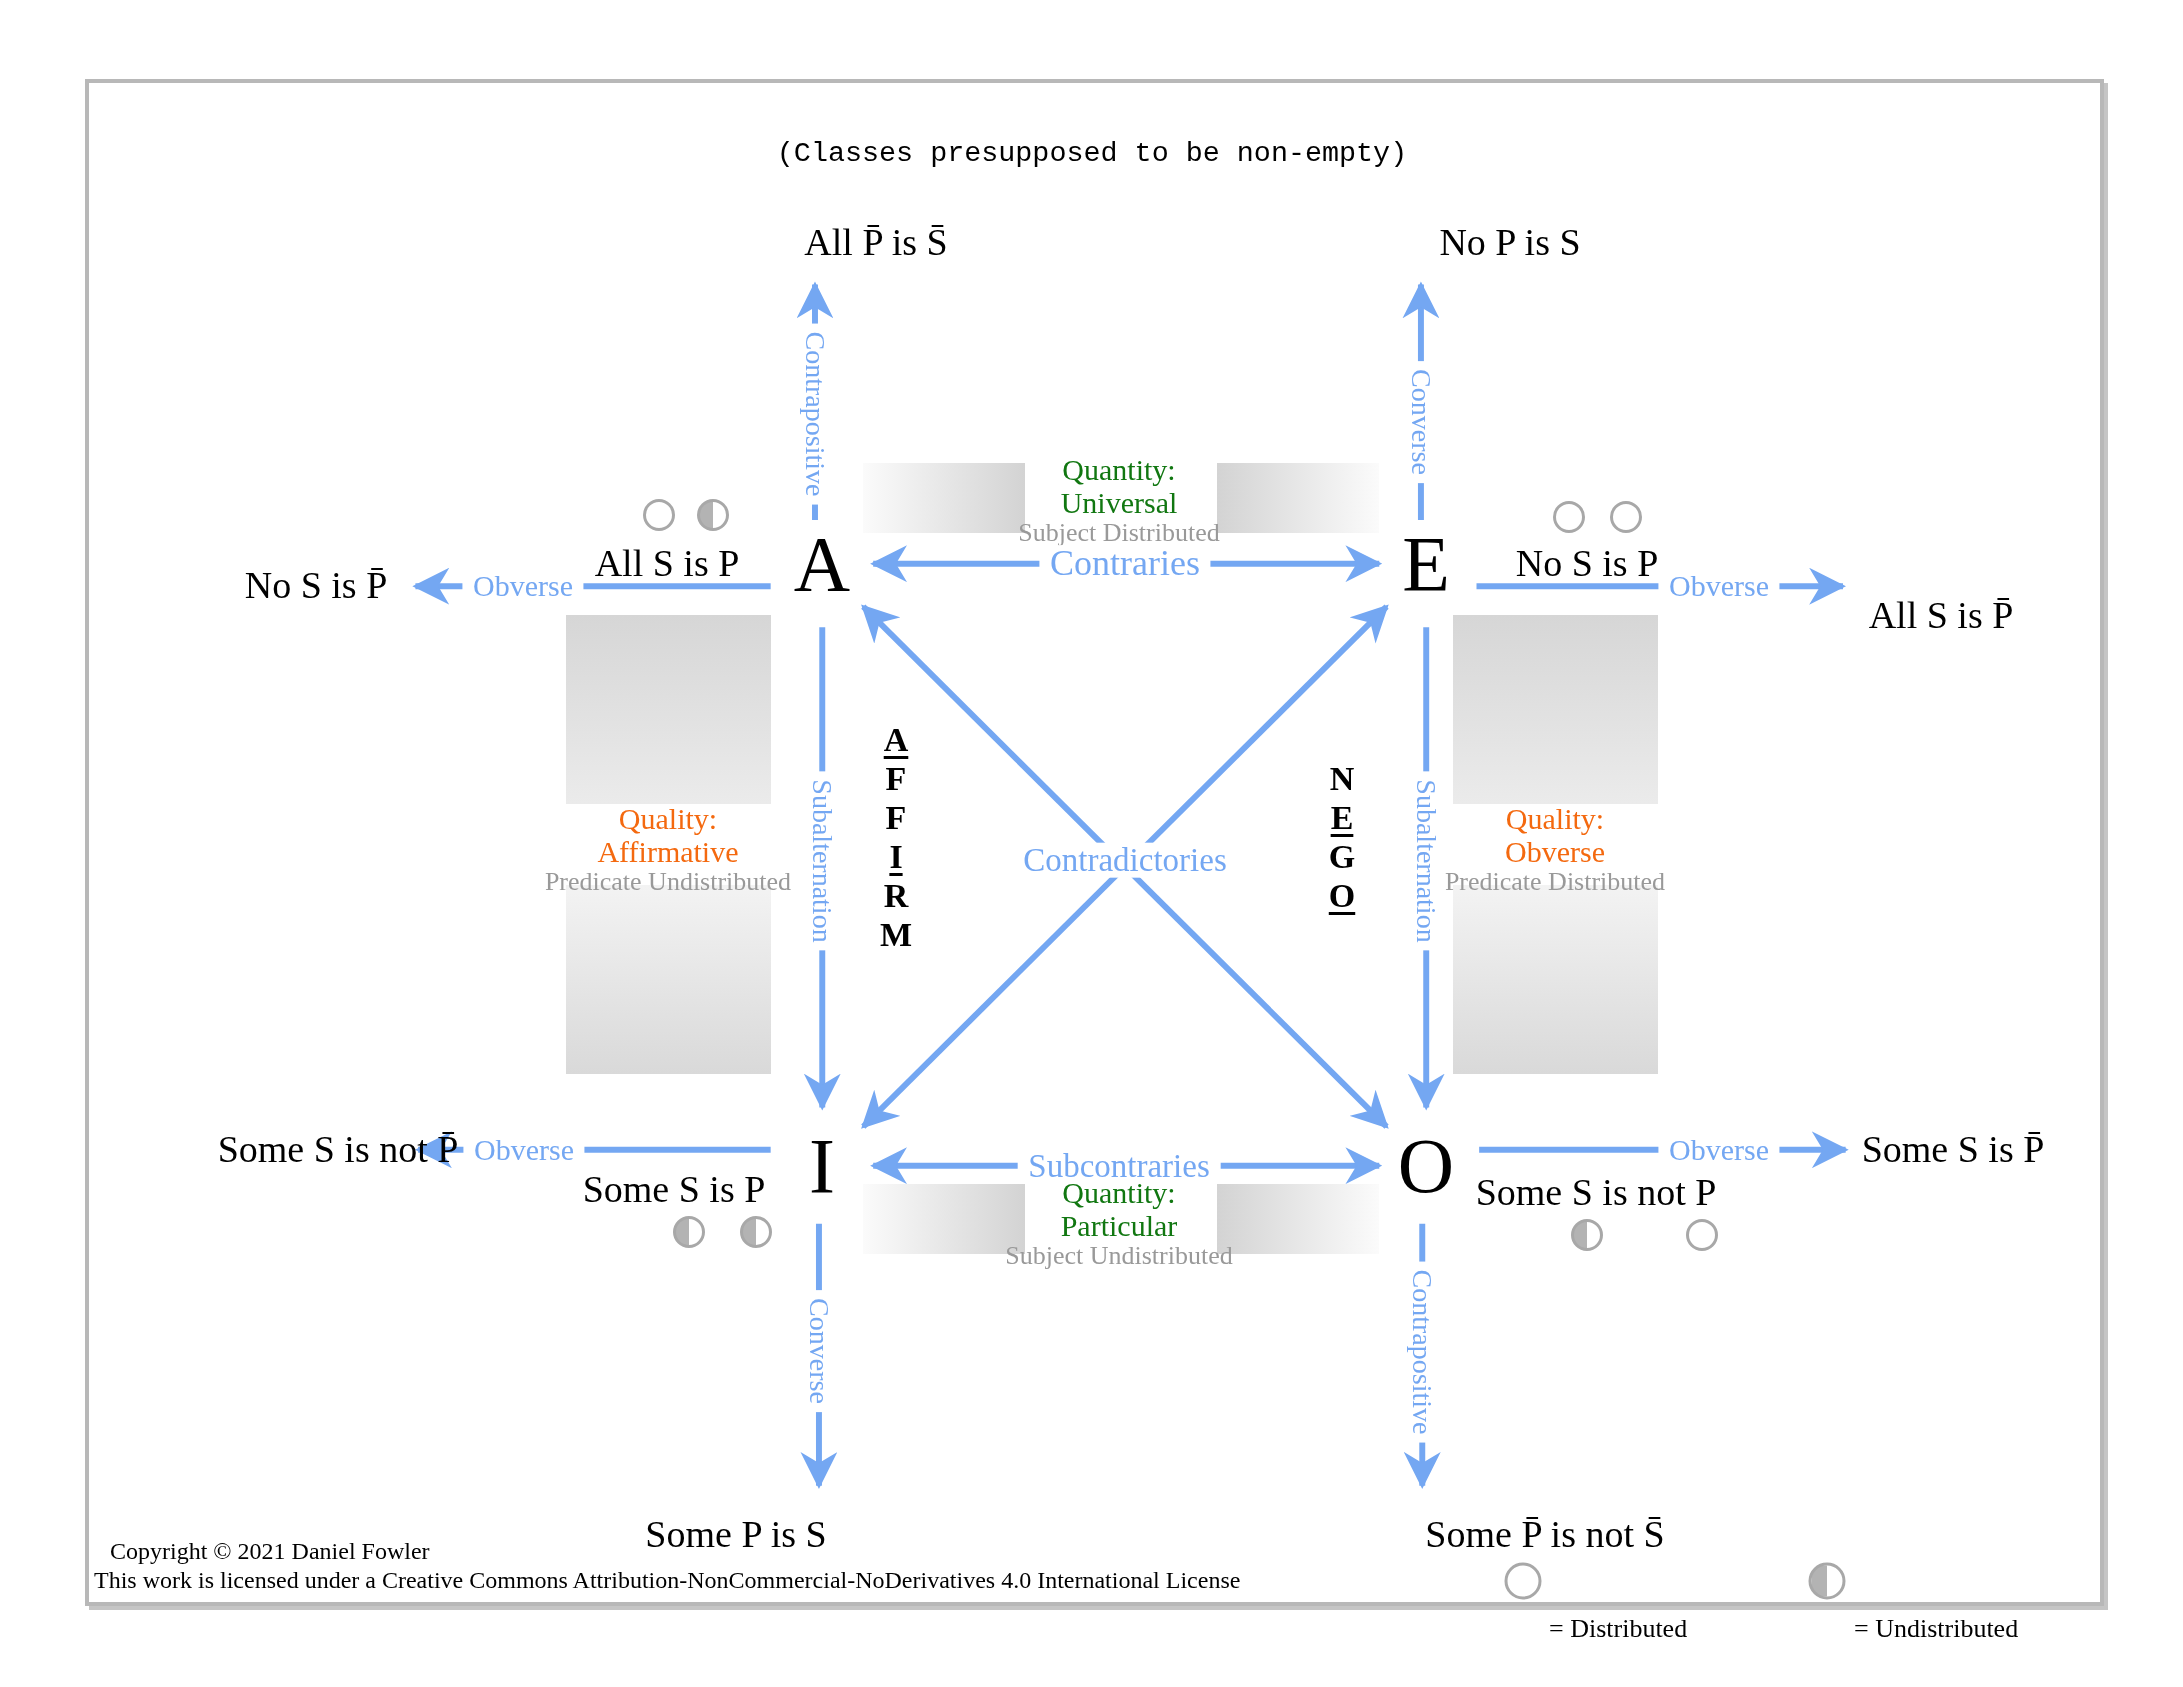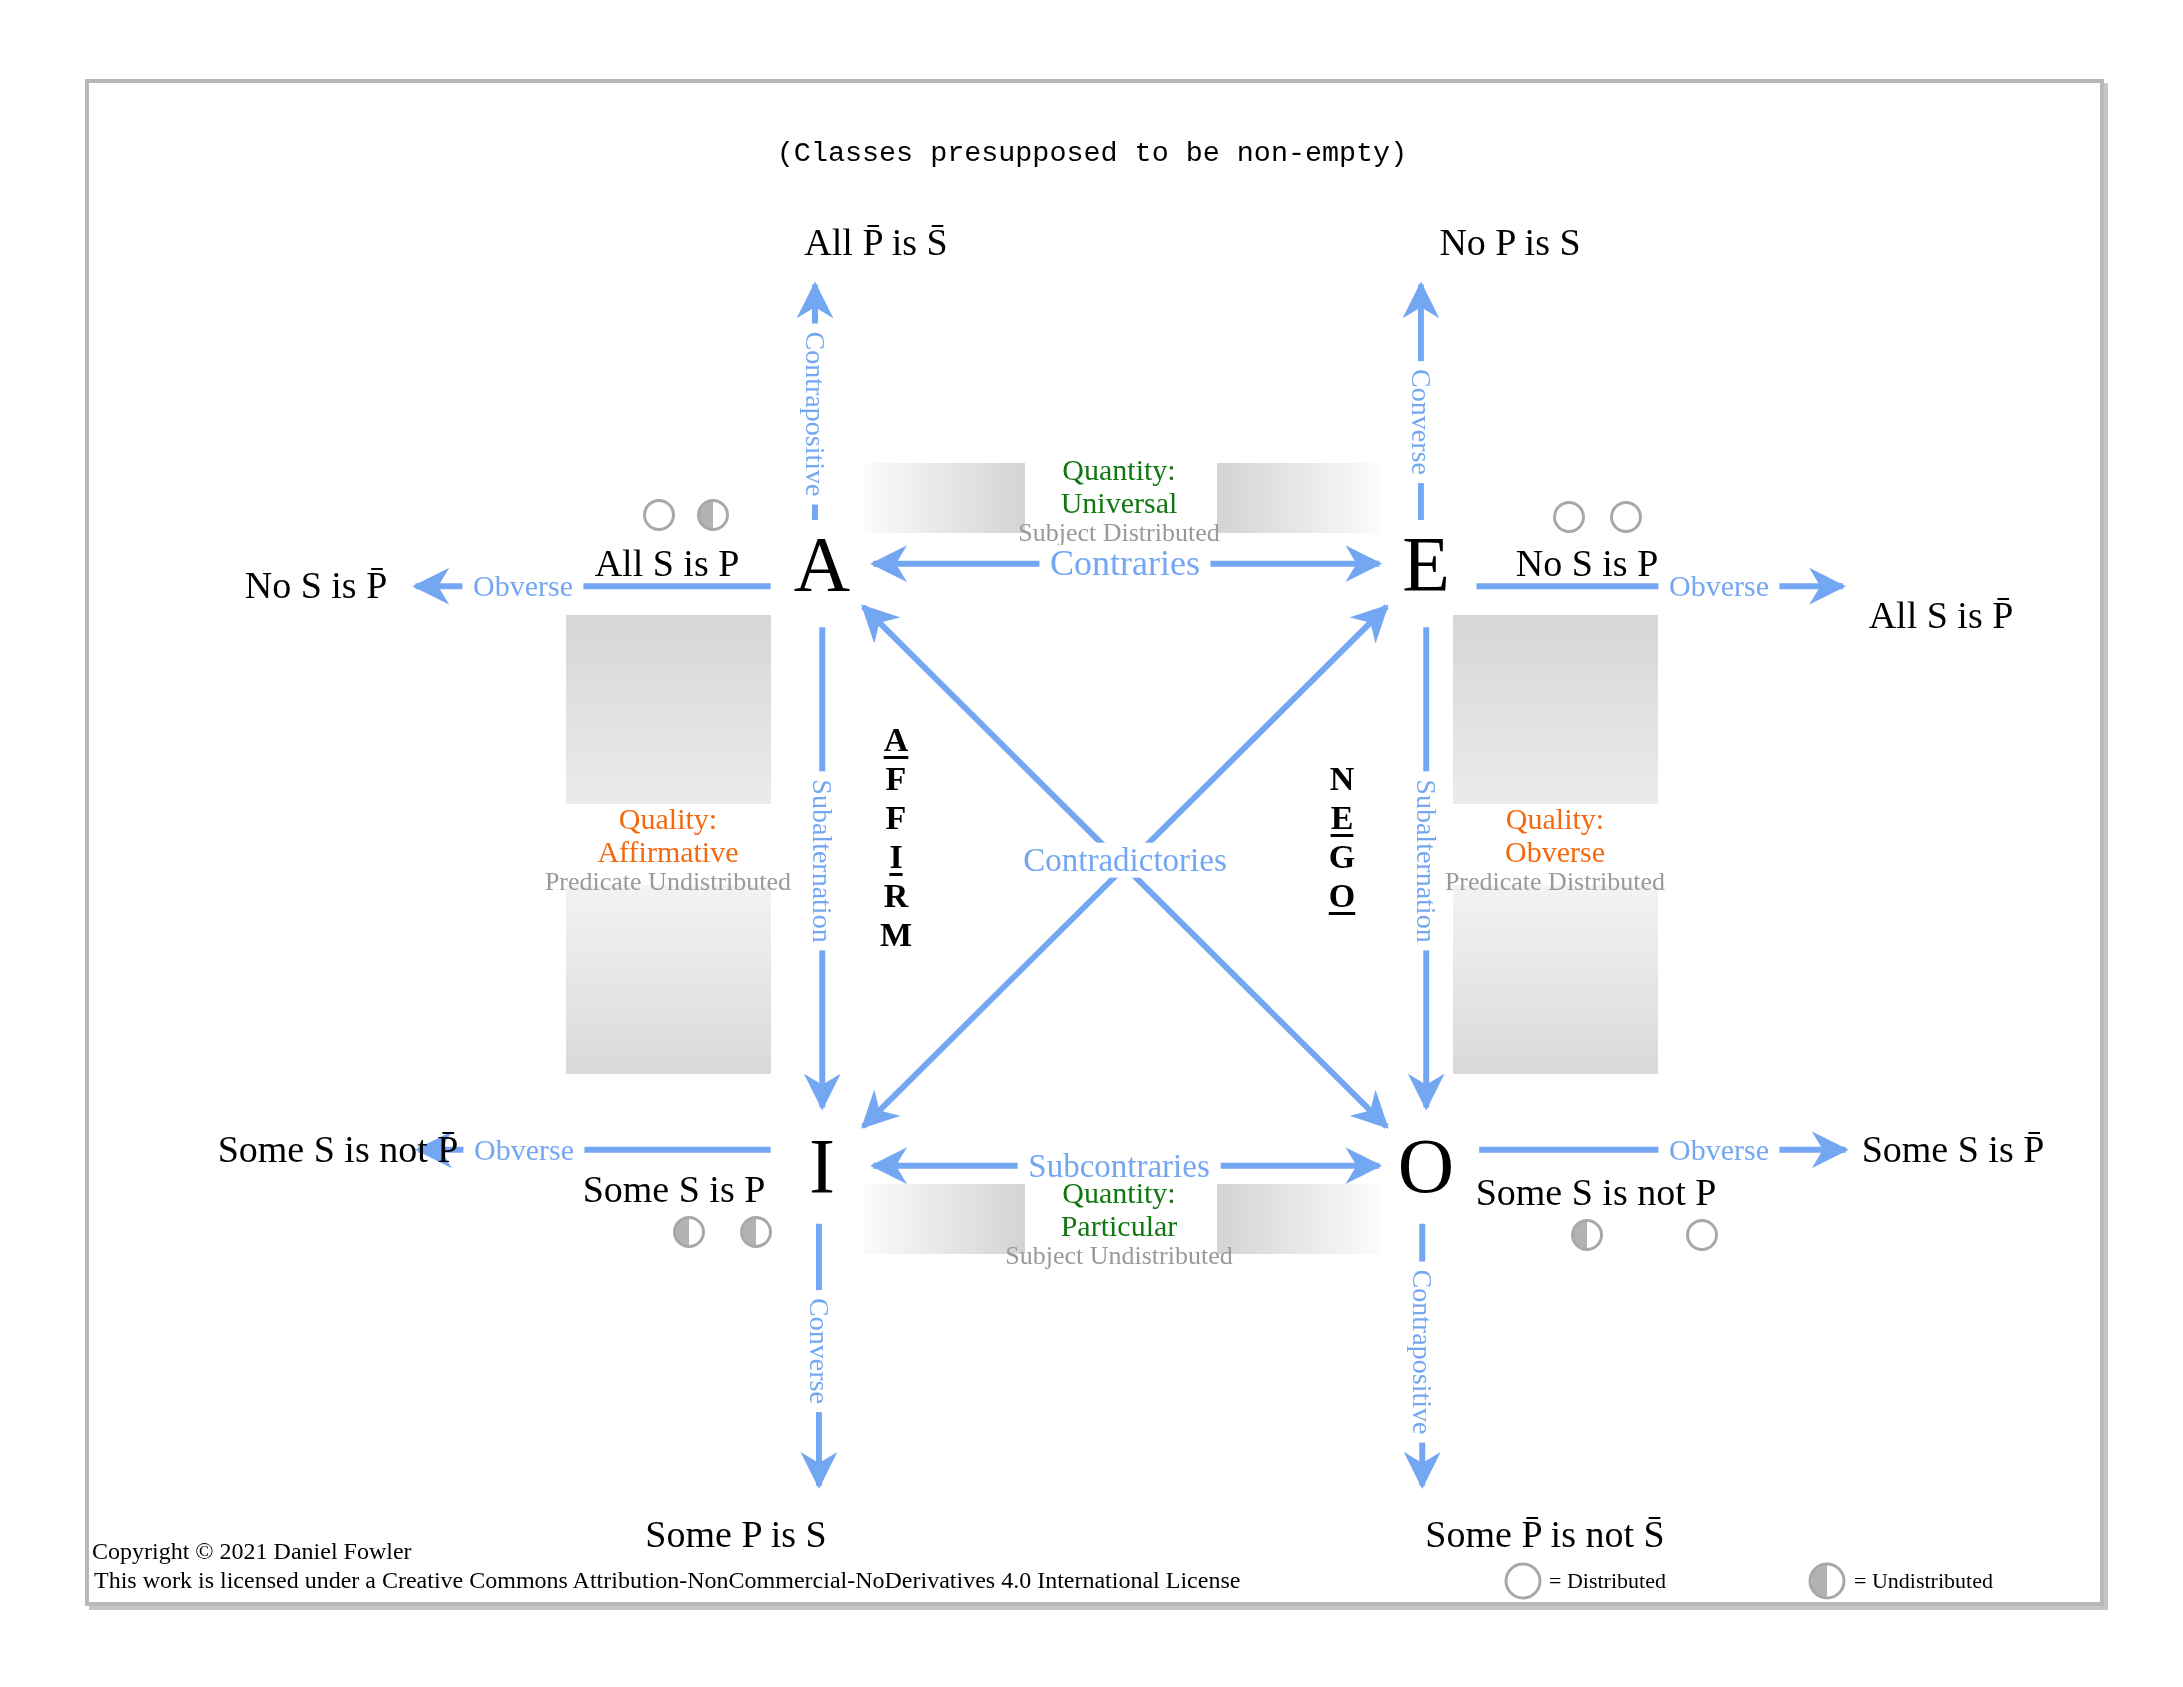--- a/index.html
+++ b/index.html
@@ -59,22 +59,22 @@
     transform:translate(-50%,-50%); z-index:3;
   }
   .circ.half{background:linear-gradient(to right,#b3b3b3 0 50%,#ffffff 50% 100%);}
   .circ.lg{width:37px; height:37px;}
   .mnem{
     position:absolute; transform:translate(-50%,-50%); display:flex; flex-direction:column;
     align-items:center; z-index:3; font-weight:bold; font-size:34px; line-height:39px; color:#000;
   }
   .mnem .u{text-decoration:underline; text-decoration-thickness:2.6px; text-underline-offset:5.3px;}
   .legend-txt{
-    position:absolute; transform:translate(0,-50%); font-size:22px; color:#000;
-    white-space:nowrap; z-index:3;
+    position:absolute; transform:translate(0,-50%); font-size:26px; color:#000;
+    white-space:nowrap; z-index:3;margin-top:48px;
   }
   .footer-line{
     position:absolute; transform:translate(0,-50%); font-size:24px; color:#000;
     white-space:nowrap; z-index:3;
   }
 </style>
 </head>
 <body>
 
 <div id="canvas">
@@ -191,17 +191,17 @@
   <div class="circ half" style="left:689px; top:1232px;"></div>
   <div class="circ half" style="left:756px; top:1232px;"></div>
   <div class="circ half" style="left:1587px; top:1235px;"></div>
   <div class="circ" style="left:1702px; top:1235px;"></div>
 
   <div class="circ lg" style="left:1523px; top:1581px;"></div>
   <div class="legend-txt" style="left:1549px; top:1581px;">= Distributed</div>
   <div class="circ lg half" style="left:1827px; top:1581px;"></div>
   <div class="legend-txt" style="left:1854px; top:1581px;">= Undistributed</div>
 
-  <div class="footer-line" style="left:92px; top:1551px;">Copyright © 2021 Daniel Fowler</div>
+  <div class="footer-line" style="left:110px; top:1551px;">Copyright © 2021 Daniel Fowler</div>
   <div class="footer-line" style="left:94px; top:1580px;">This work is licensed under a Creative Commons Attribution-NonCommercial-NoDerivatives 4.0 International License</div>
 
 </div>
 
 
 </body></html>

